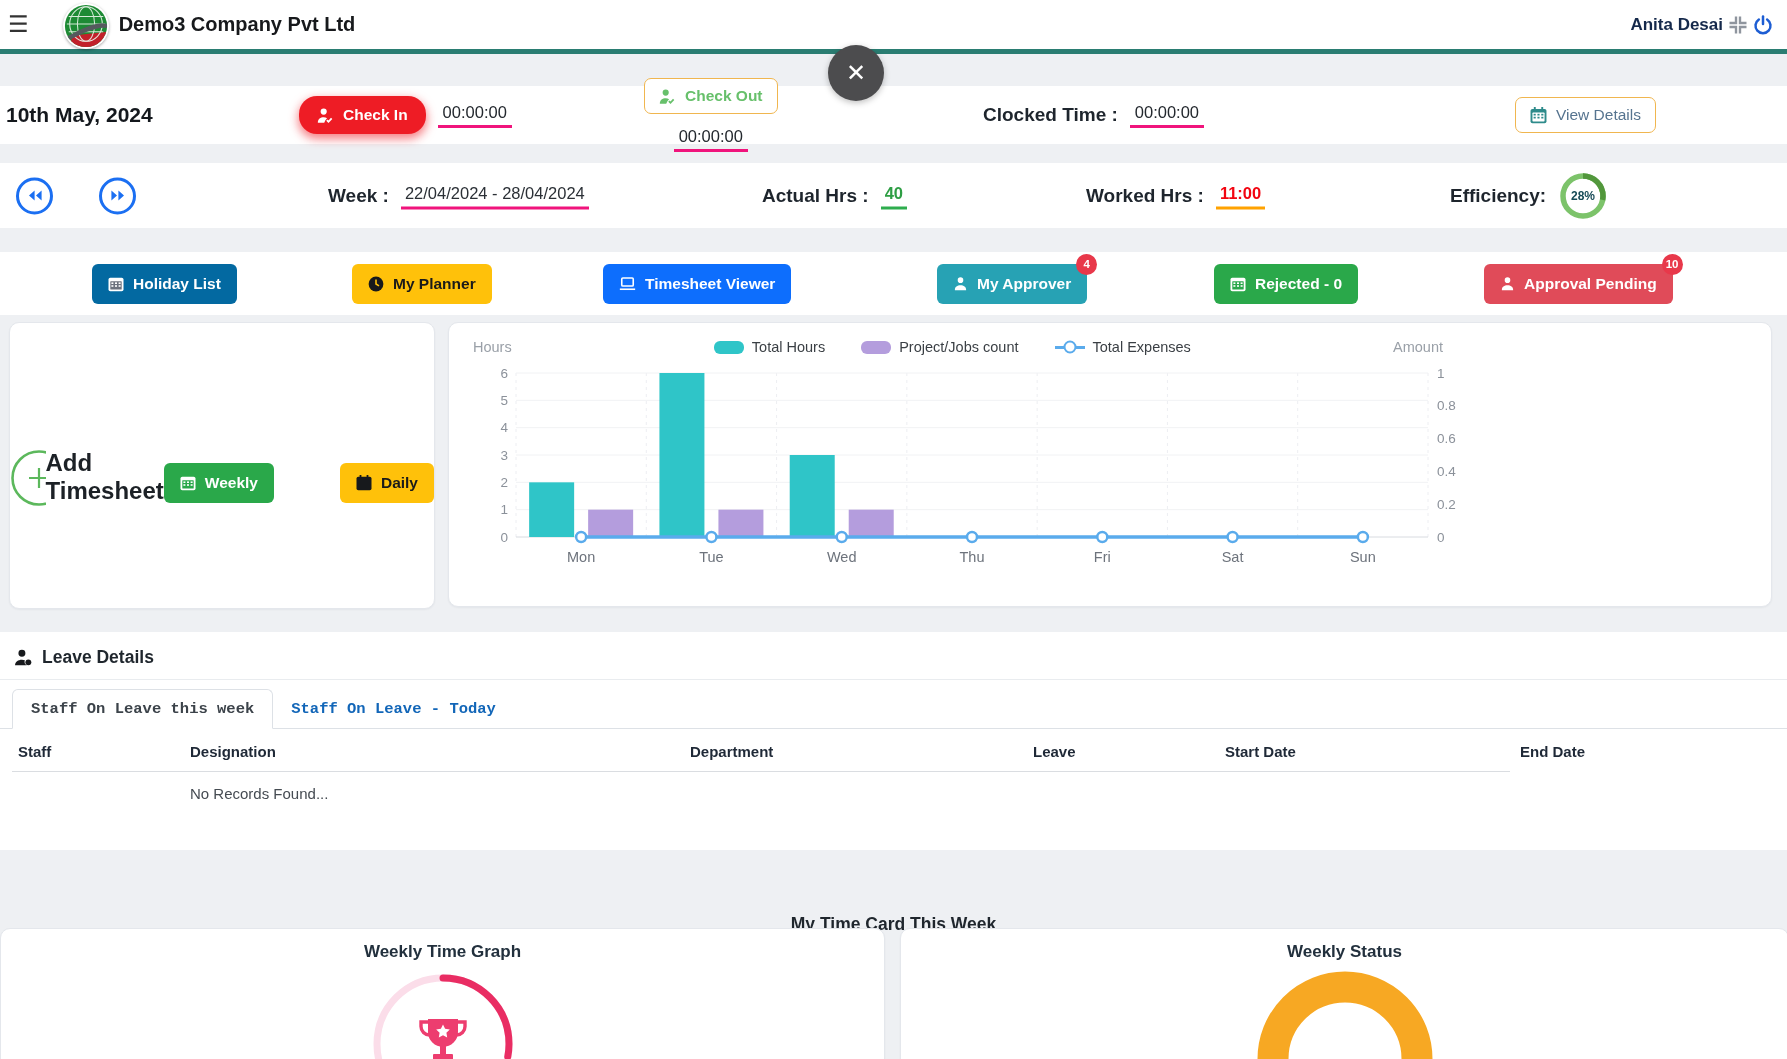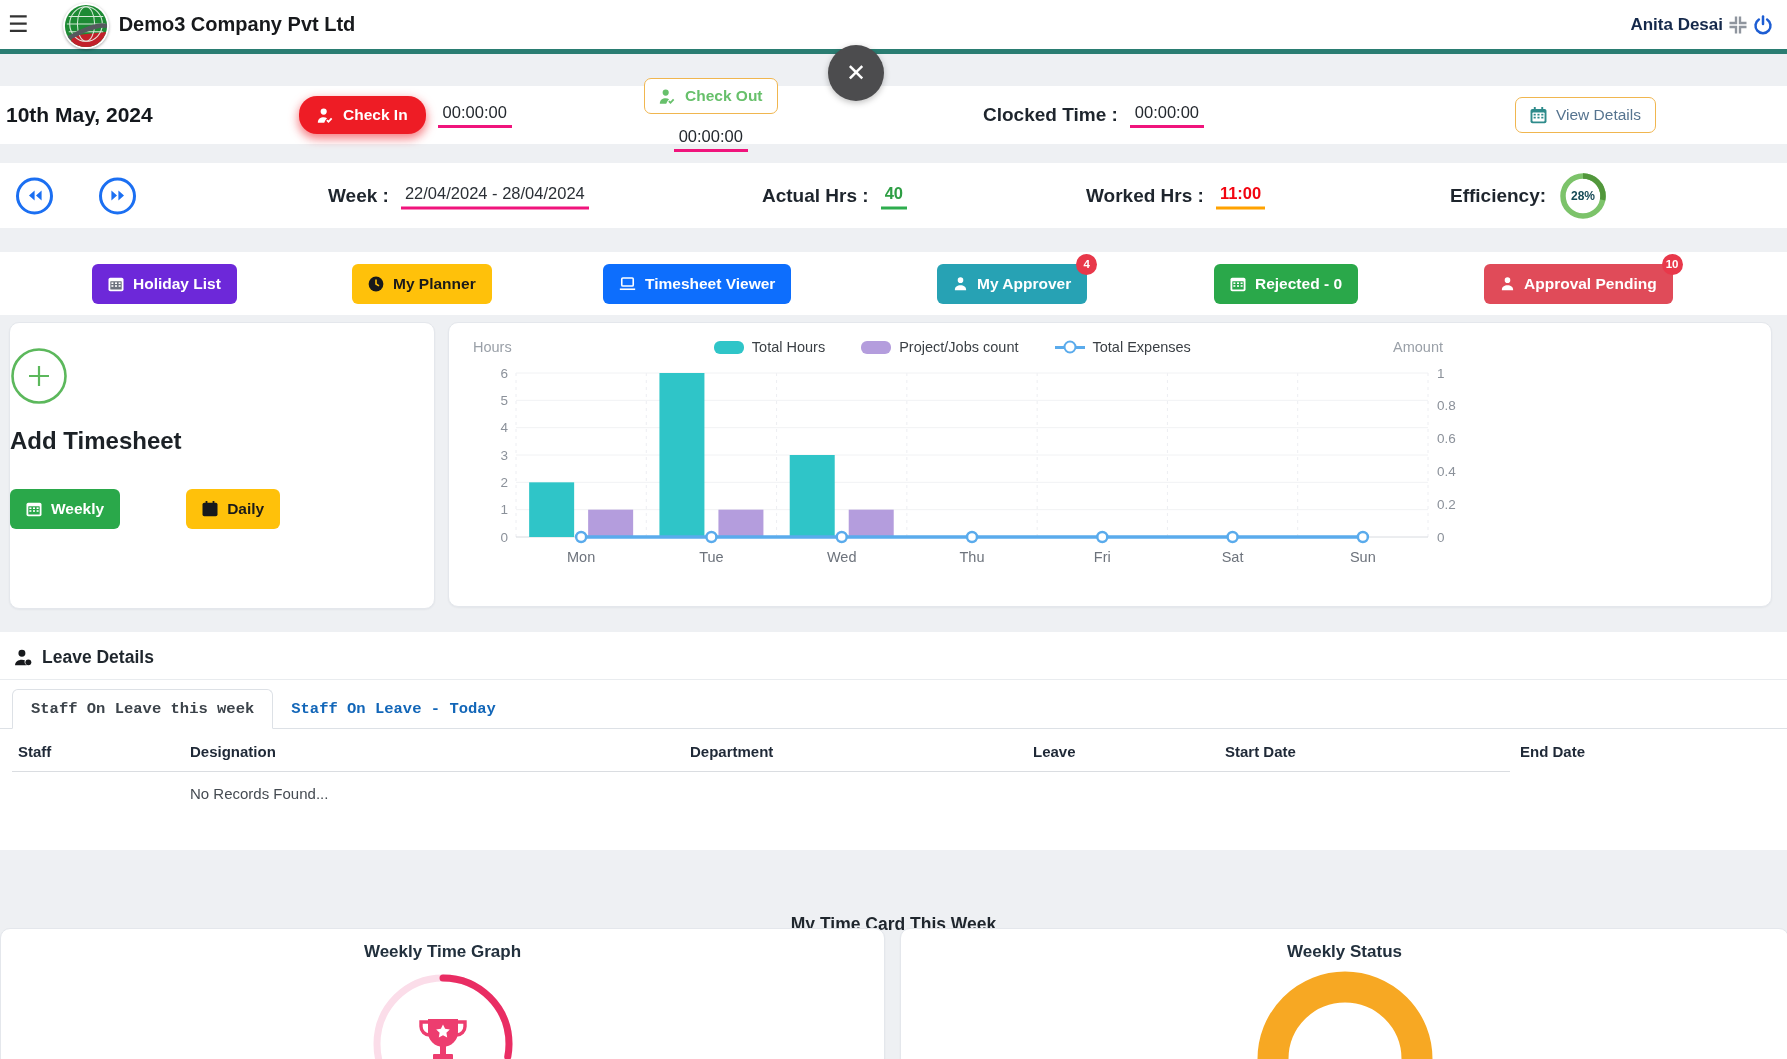--- a/index.html
+++ b/index.html
@@ -37,38 +37,38 @@
 
   .btn{display:inline-flex;align-items:center;gap:9px;font-weight:bold;font-size:15.5px;
        border-radius:6px;padding:11px 16px;border:none;cursor:pointer;white-space:nowrap;
        font-family:"Liberation Sans",sans-serif;}
   .btn svg{flex:0 0 auto;}
   .btn-checkin{background:#ee1c25;color:#fff;border-radius:18px;padding:10px 18px;
                box-shadow:0 4px 10px 1px rgba(238,28,37,.55);}
   .btn-outline-y{background:#fff;border:1px solid #f0b64f;border-radius:7px;padding:8px 14px;}
   .btn-checkout{color:#67c06b;}
   .btn-viewdetails{color:#56748f;font-weight:normal;font-size:15.5px;}
-  .btn-gray{background:#6d28d9;color:#fff;}
+  .btn-gray{background:#0369a1;color:#fff;}
   .btn-amber{background:#ffc10a;color:#1a1a1a;}
   .btn-blue{background:#0d6efd;color:#fff;}
   .btn-teal{background:#27a2b4;color:#fff;position:relative;}
   .btn-green{background:#2aa84a;color:#fff;}
   .btn-red{background:#e04b59;color:#fff;position:relative;}
   .badge{position:absolute;top:-10px;right:-10px;min-width:21px;height:21px;border-radius:50%;
          background:#e8384a;color:#fff;font-size:11.5px;font-weight:bold;display:flex;
          align-items:center;justify-content:center;padding:0 3px;box-sizing:border-box;}
 
   .nav-circle{width:37px;height:37px;border-radius:50%;background:#fff;border:3px solid #1b6ff2;
               display:flex;align-items:center;justify-content:center;cursor:pointer;box-sizing:border-box;}
   .eff-text{font-size:12px;font-weight:bold;fill:#174b57;}
 
   
   .card{position:absolute;background:#fff;border:1px solid #e4e7ec;border-radius:10px;
         box-shadow:0 1px 2px rgba(25,35,50,.05);}
-  .card-add{left:9px;top:322px;width:424px;height:285px;display:flex;flex-direction:column;align-items:flex-start;}
+  .card-add{left:9px;top:322px;width:424px;height:285px;display:flex;flex-direction:row;align-items:center;}
   .plus-circle{margin-top:24px;cursor:pointer;}
   .add-title{font-size:24px;font-weight:bold;color:#1c2126;margin-top:22px;}
   .add-btns{display:flex;gap:66px;margin-top:34px;}
 
   .card-chart{left:448px;top:322px;width:1324px;height:285px;padding:16px 24px;box-sizing:border-box;}
   .legend-row{width:970px;display:flex;align-items:flex-end;font-size:14.5px;color:#9aa0a8;gap:20px;}
   .legend-items{flex:1;display:flex;justify-content:center;gap:36px;}
   .legend-item{display:flex;align-items:center;gap:8px;color:#3a3f44;cursor:pointer;}
   .legend-swatch{width:30px;height:13px;border-radius:6px;display:inline-block;}
   .legend-line{position:relative;width:30px;height:3px;display:inline-block;}

